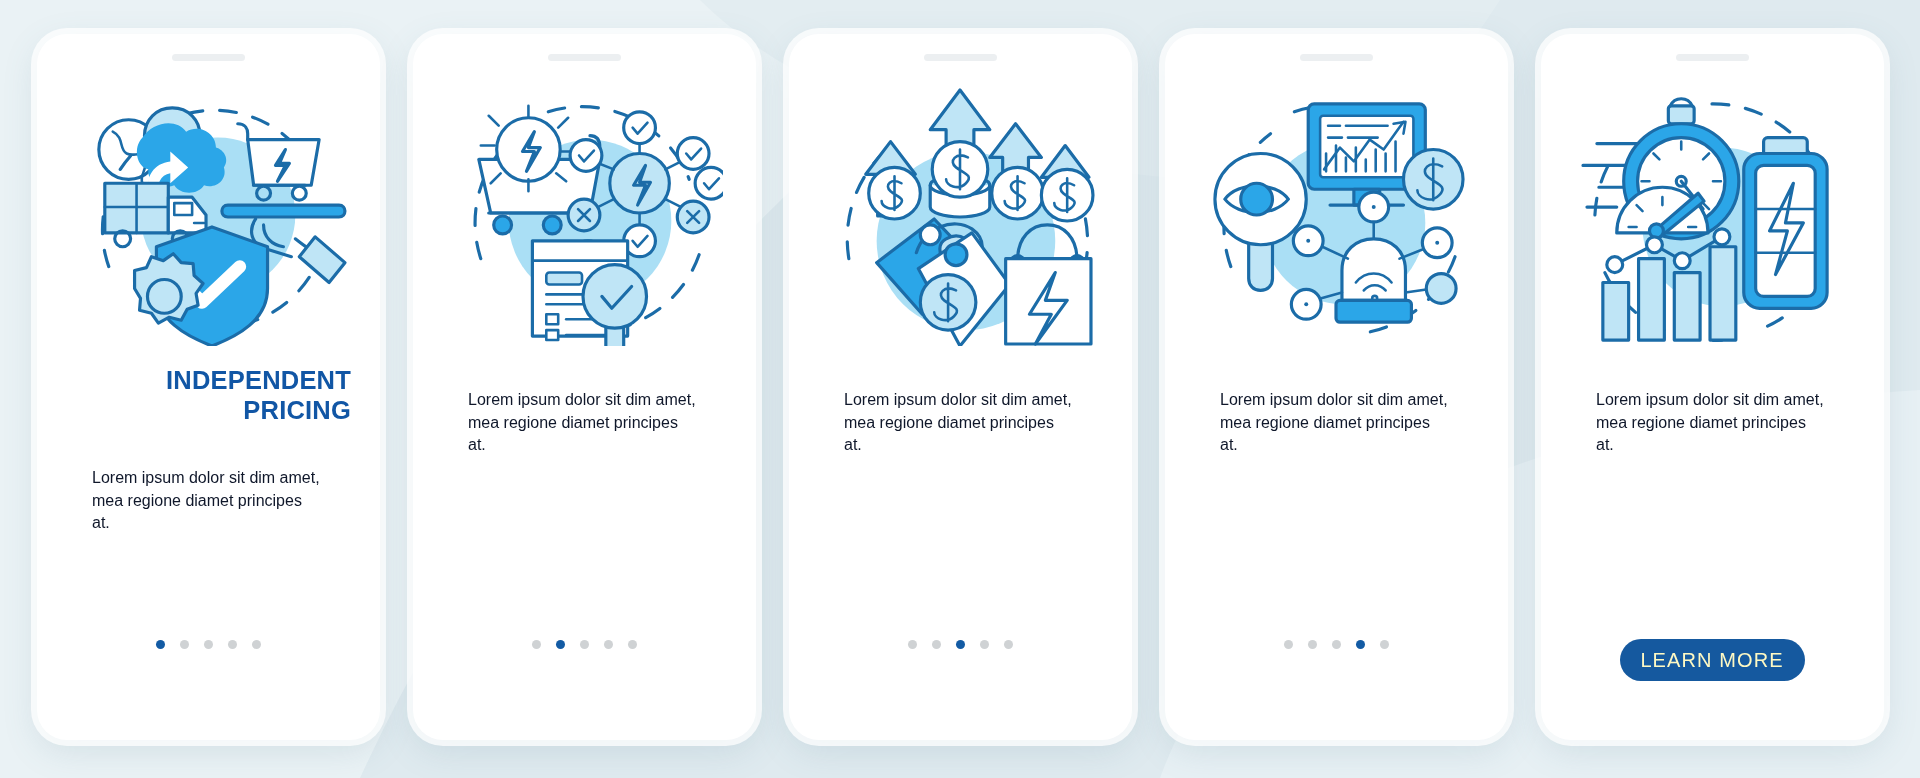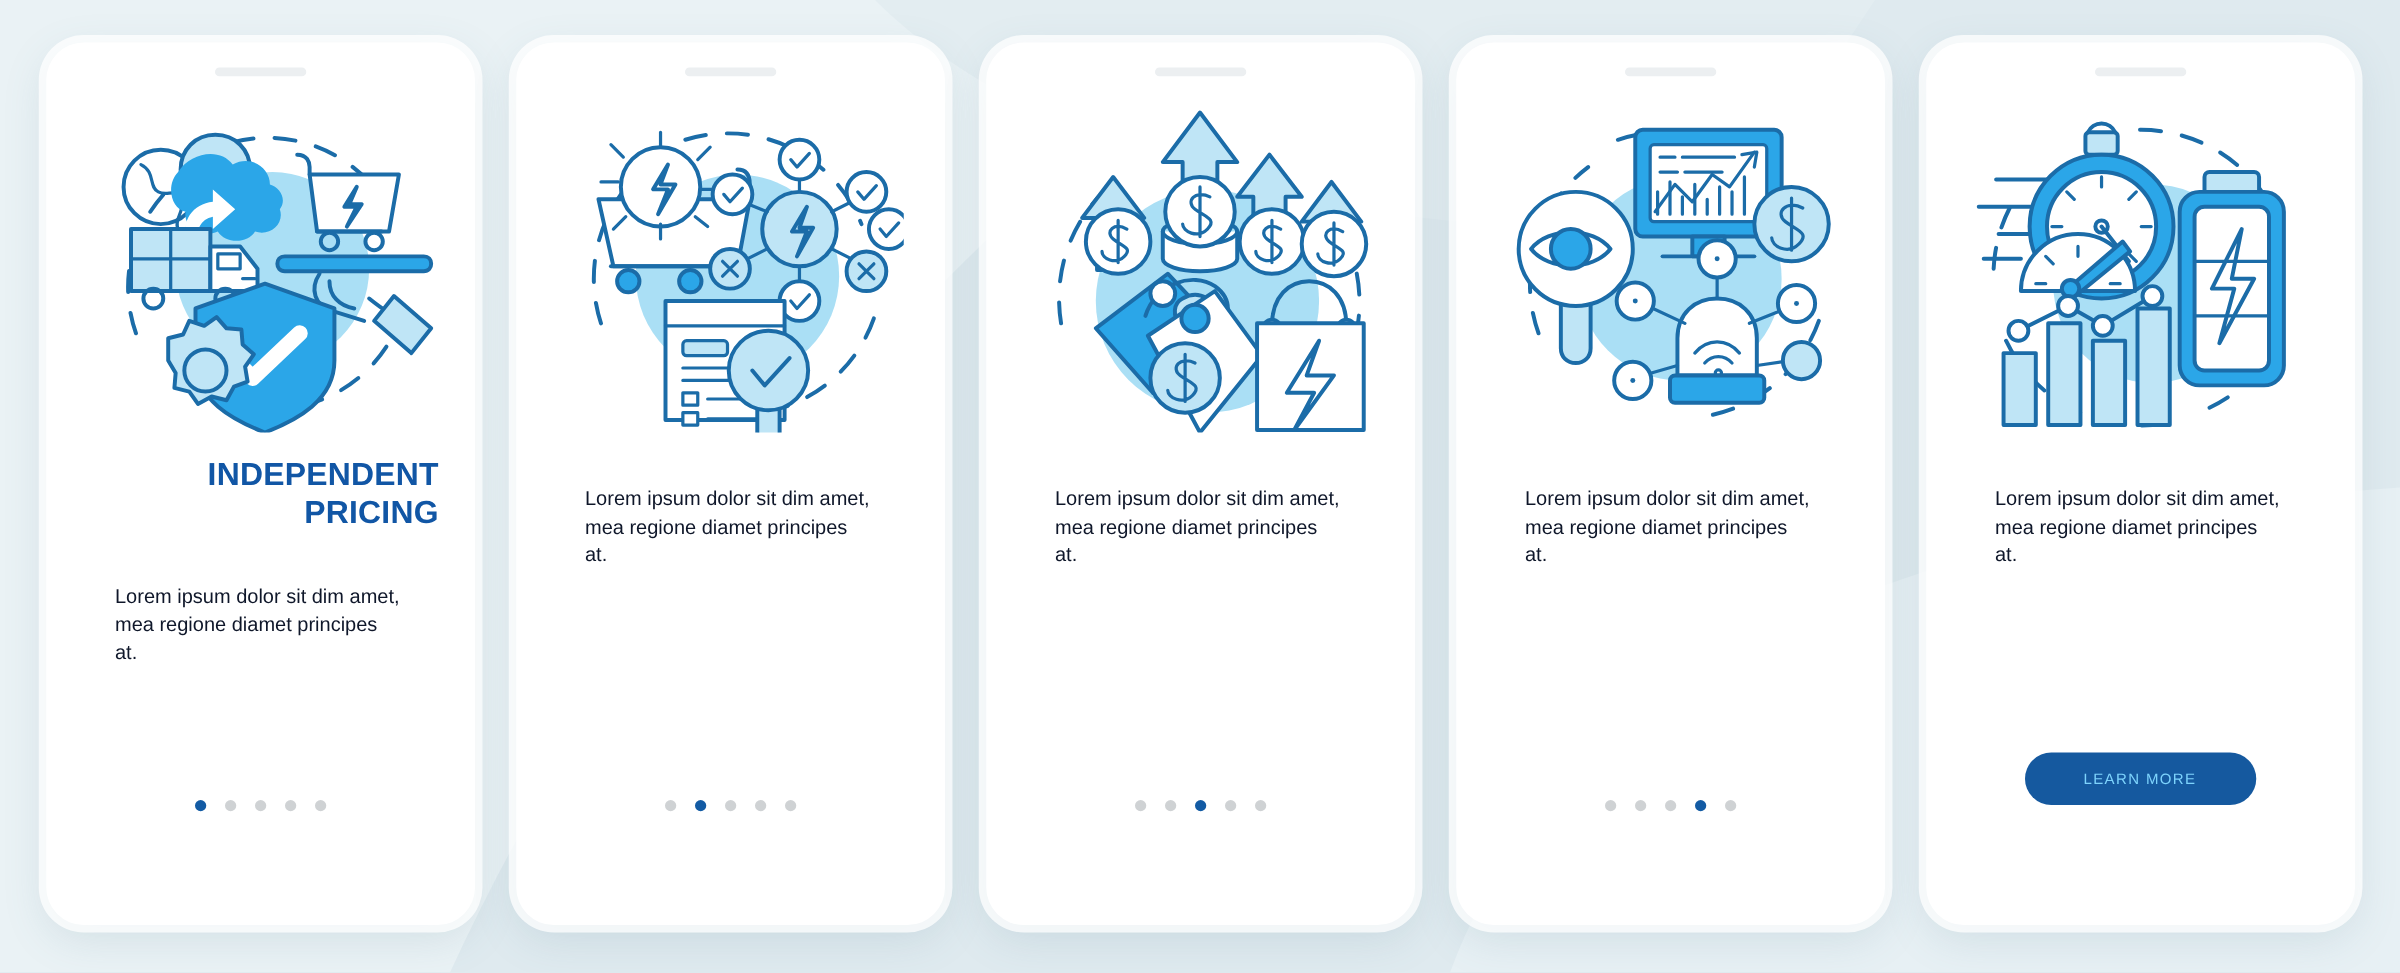--- a/index.html
+++ b/index.html
@@ -69,24 +69,24 @@
   .spacer{flex:1 1 auto;}
 
   .dots{
     display:flex;gap:15px;align-items:center;justify-content:center;
     margin-bottom:91px;flex:none;height:10px;
   }
   .dot{width:9px;height:9px;border-radius:50%;background:#cfd2d4;}
   .dot.active{background:#135ba4;}
 
   .cta{
-    margin-bottom:96px;flex:none;
+    margin-bottom:59px;flex:none;
     width:185px;height:42px;border-radius:21px;
-    background:#15599f;color:#7dd3fc;border:none;
-    font-size:12px;letter-spacing:1.1px;font-weight:500;
+    background:#15599f;color:#fef9c3;border:none;
+    font-size:20px;letter-spacing:1.1px;font-weight:500;
     font-family:"Liberation Sans","DejaVu Sans",sans-serif;
     cursor:pointer;
     display:flex;align-items:center;justify-content:center;
   }
 
   
   .st{stroke:#1b6ca8;stroke-width:3.2;fill:none;stroke-linecap:round;stroke-linejoin:round;}
   .st-thin{stroke:#1b6ca8;stroke-width:2.6;fill:none;stroke-linecap:round;stroke-linejoin:round;}
   .fill-lt{fill:#bfe5f6;}
   .fill-md{fill:#2ba6e8;}

